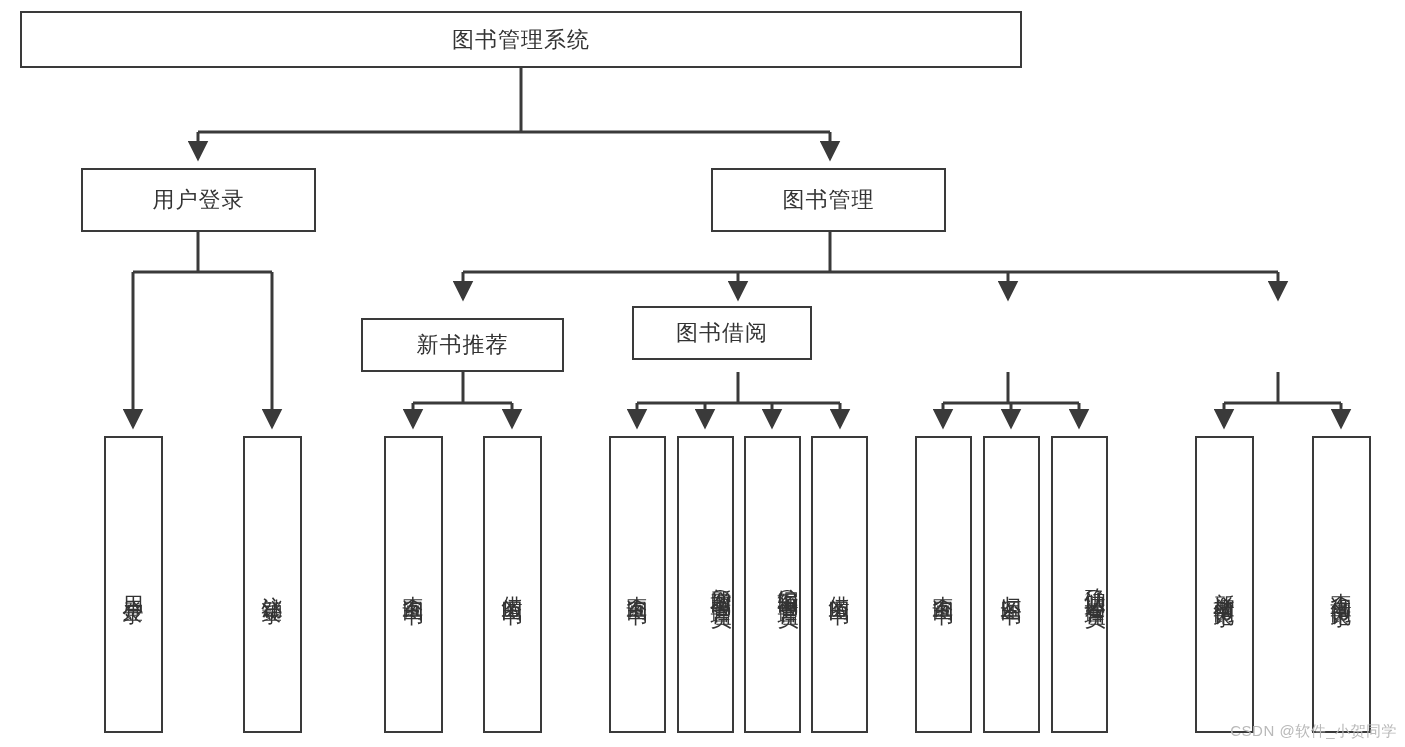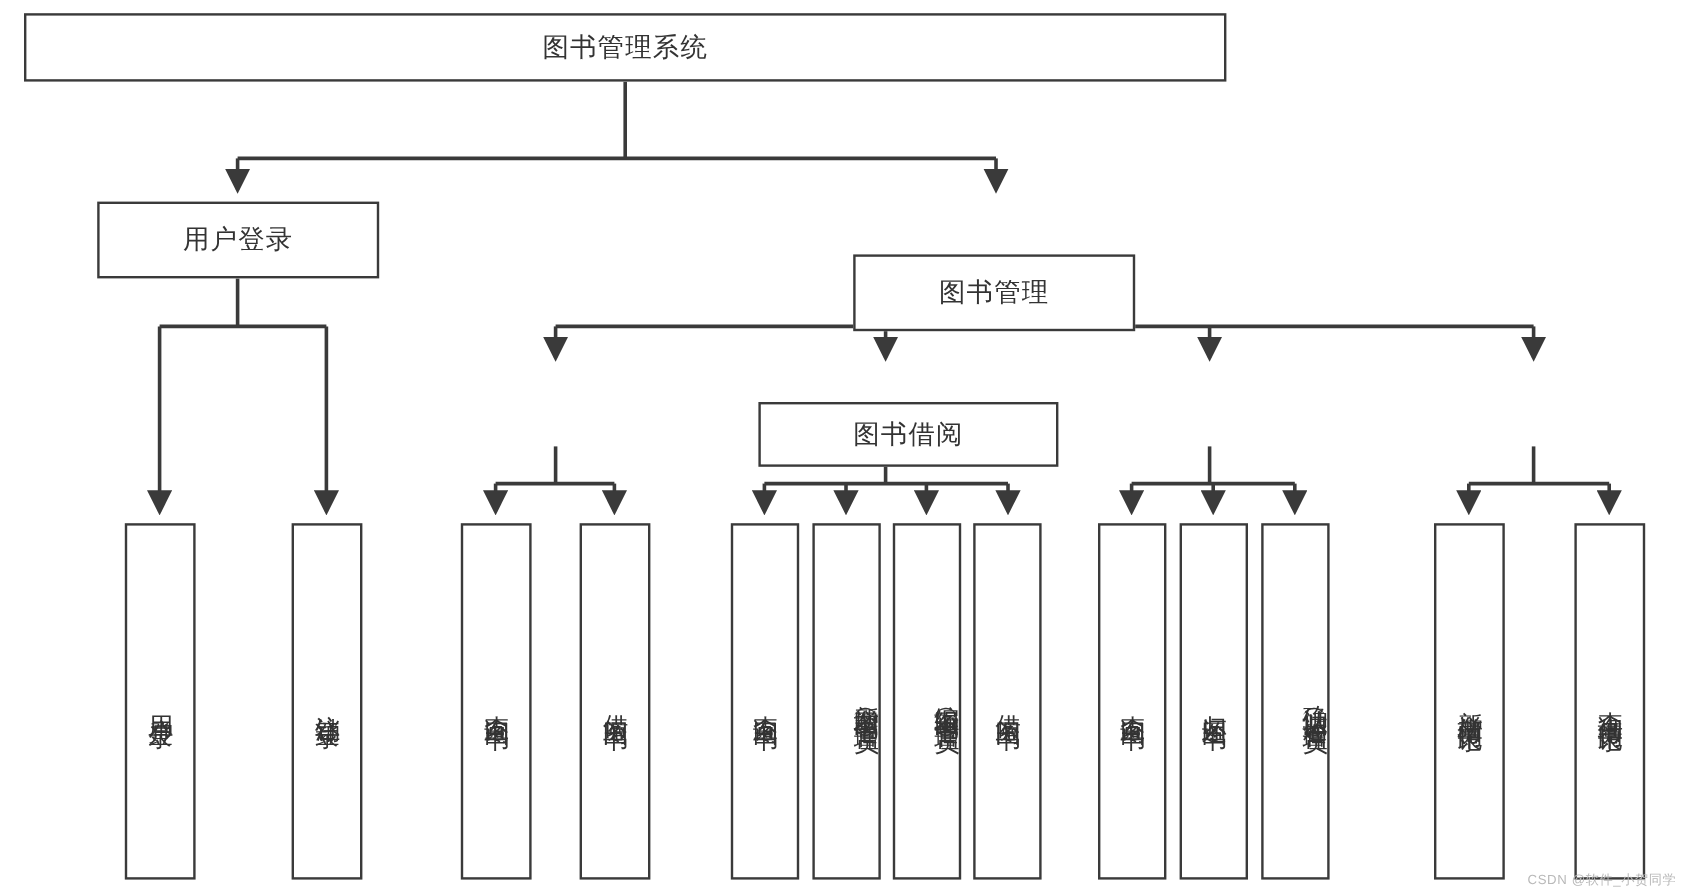--- a/index.html
+++ b/index.html
@@ -57,21 +57,21 @@
   .node.vert.topalign {
     align-items: flex-start;
   }
   .node.vert.midalign {
     align-items: center;
   }
   #watermark {
     position: absolute;
     right: 8px;
     bottom: 6px;
-    font-size: 11px;
+    font-size: 15px;
     color: #b9b9b9;
     white-space: nowrap;
     letter-spacing: 0.5px;
   }
 </style>
 </head>
 <body>
 
 <div id="canvas">
 
@@ -128,25 +128,28 @@
     </g>
   </svg>
 
   <div class="node horiz" style="left:20px; top:11px; width:1002px; height:57px;">
     <span>图书管理系统</span>
   </div>
 
   <div class="node horiz" style="left:81px; top:168px; width:235px; height:64px;">
     <span>用户登录</span>
   </div>
-  <div class="node horiz" style="left:711px; top:168px; width:235px; height:64px;margin-top:44px;">
+  <div class="node horiz" style="left:711px; top:168px; width:235px; height:64px;">
     <span>图书管理</span>
   </div>
 
-  <div class="node horiz" style="left:632px; top:335px; width:250px; height:54px;">
+  <div class="node horiz" style="left:361px; top:318px; width:203px; height:54px;">
+    <span>新书推荐</span>
+  </div>
+  <div class="node horiz" style="left:632px; top:306px; width:180px; height:54px;">
     <span>图书借阅</span>
   </div>
 
   <div class="node vert midalign" style="left:104px; top:436px; width:59px; height:297px;">
     <span class="vtext">用户登录</span>
   </div>
   <div class="node vert midalign" style="left:243px; top:436px; width:59px; height:297px;">
     <span class="vtext">注销登录</span>
   </div>
 

